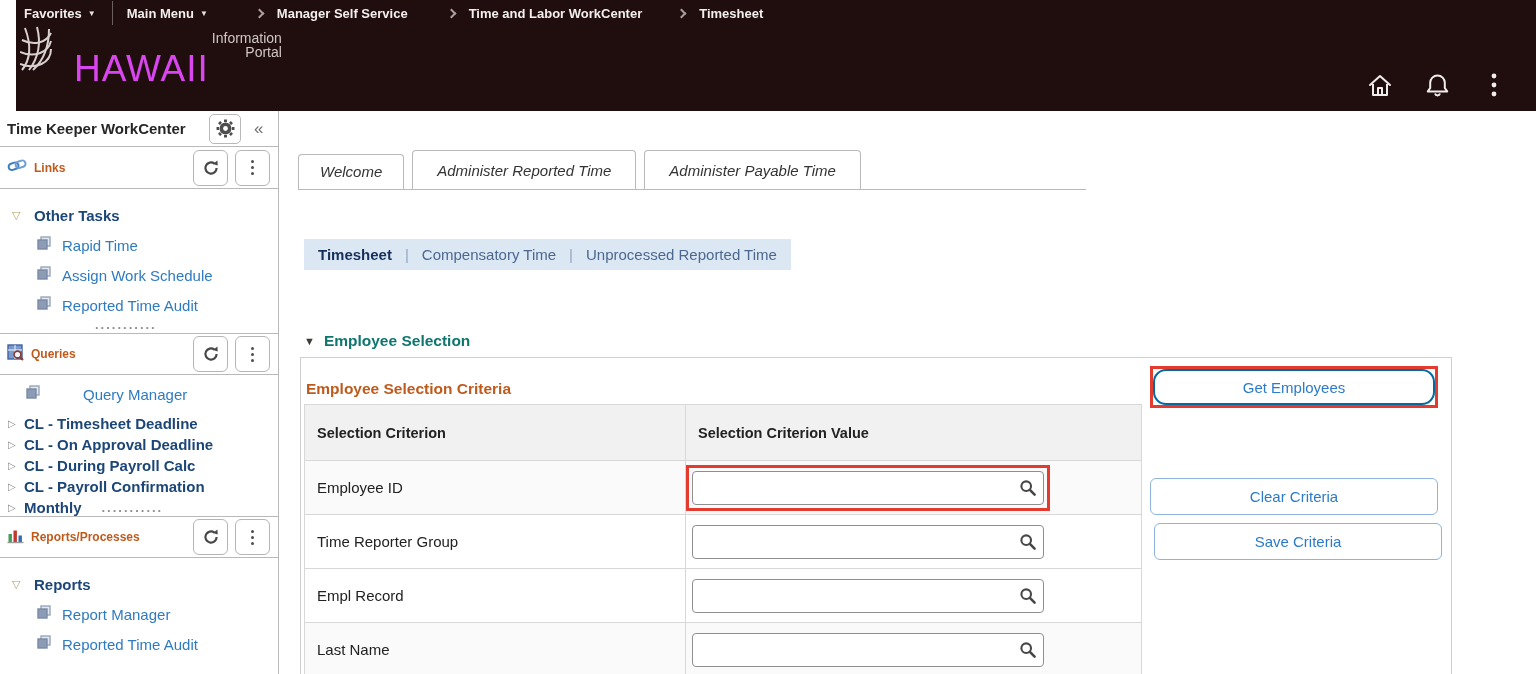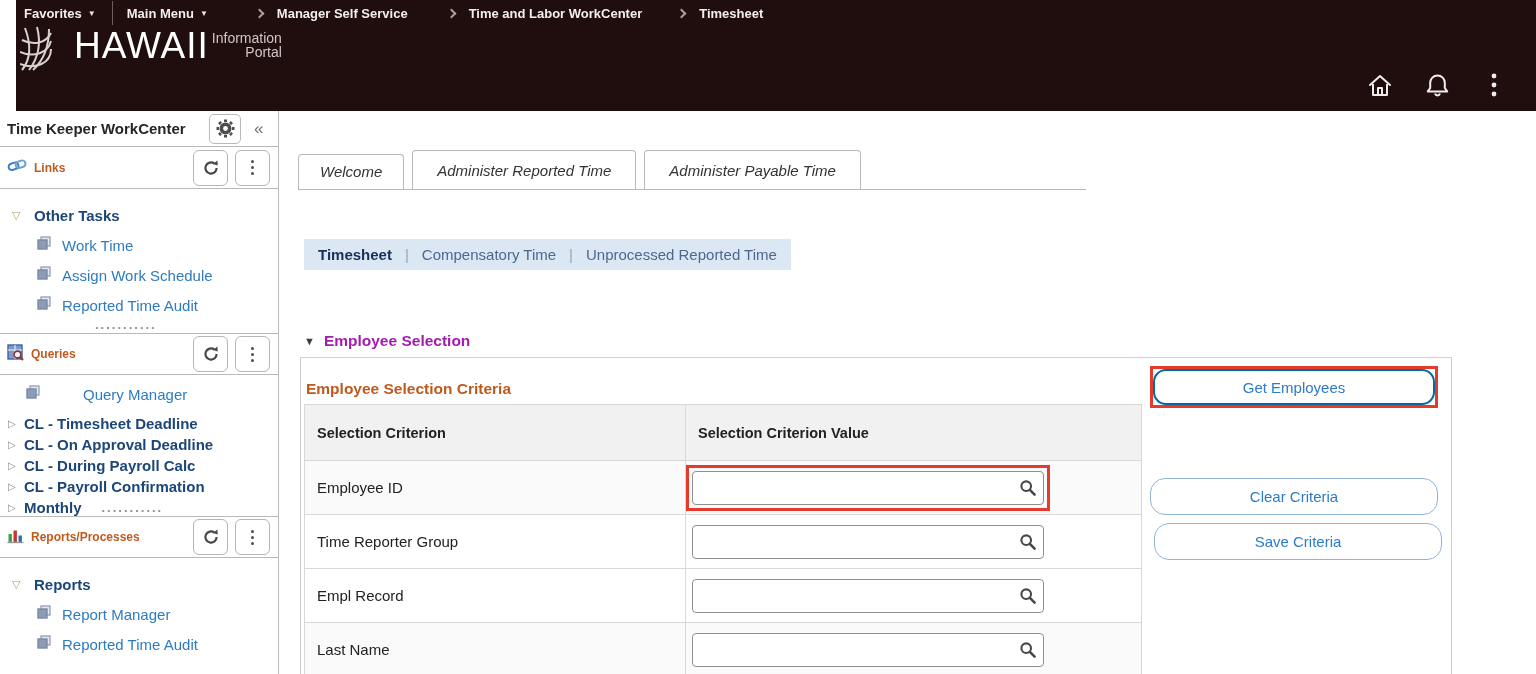--- a/index.html
+++ b/index.html
@@ -9,21 +9,21 @@
   
   .topbar { position:absolute; left:16px; top:0; width:1536px; height:111px; background:#200d0d; }
   .crumbs { display:flex; align-items:center; height:26px; padding-left:8px; color:#f3efef; font-size:13px; font-weight:bold; }
   .crumb-caret { font-size:8px; margin-left:6px; color:#e8e2e2; }
   .crumb-vsep { width:1px; height:24px; background:#6e5f5f; margin:0 14px 0 16px; align-self:flex-start; margin-top:1px; }
   .crumb-chev { width:7px; height:7px; border-top:2px solid #a89c9c; border-right:2px solid #a89c9c; transform:rotate(45deg); display:inline-block; }
   .chev-1 { margin-left:48px; } .chev-2 { margin-left:40px; } .chev-3 { margin-left:36px; }
   .crumb-link { margin-left:14px; cursor:default; }
   .mm { margin-left:14px; display:flex; align-items:center; }
   .logo { position:absolute; left:4px; top:26px; display:flex; align-items:flex-start; }
-  .logo-brand { font-size:37px; color:#ffffff; letter-spacing:1px; line-height:40px; margin-left:2px; }
+  .logo-brand { font-size:37px; color:#d946ef; letter-spacing:1px; line-height:40px; margin-left:2px;margin-top:23px; }
   .logo-sub { margin-left:3px; margin-top:5px; color:#cfc6c6; font-size:14px; line-height:14px; text-align:right; }
   .top-icons { position:absolute; right:0; top:72px; display:flex; align-items:center; }
   .top-icon { width:26px; height:26px; margin-right:31px; display:flex; align-items:center; justify-content:center; cursor:pointer; }
   .top-icon.last { margin-right:-12px; }
 
   
   .helpbar { position:absolute; right:10px; top:114px; font-size:15px; color:#2f7ed3; display:flex; align-items:center; }
   .helpbar .hsep { color:#8a8a8a; margin:0 12px; }
   .helpbar a { color:#2f7ed3; text-decoration:none; cursor:pointer; }
 
@@ -59,38 +59,38 @@
   .tabstrip { position:absolute; left:19px; top:40px; width:788px; height:39px; border-bottom:1px solid #b9b9b9; display:flex; align-items:flex-end; }
   .tab { background:#fff; border:1px solid #b9b9b9; border-bottom:none; border-radius:4px 4px 0 0; font-size:15px; color:#333; margin-right:8px; cursor:pointer;font-style:italic; }
   .tab.t1 { padding:8px 21px 9px; }
   .tab.t2, .tab.t3 { padding:11px 24px 10px; }
   .subnav { position:absolute; left:25px; top:128px; background:#dce7f4; display:inline-flex; align-items:center; padding:7px 14px; font-size:15px; }
   .subnav .active { color:#16305a; font-weight:bold; }
   .subnav .item { color:#4c688f; cursor:pointer; }
   .subnav .sep { color:#93a6c2; margin:0 13px; }
   .section-head { position:absolute; left:25px; top:221px; display:flex; align-items:center; cursor:pointer; }
   .section-tri { font-size:11px; color:#3f3d35; }
-  .section-label { font-size:15.5px; font-weight:bold; color:#a21caf; margin-left:9px; }
+  .section-label { font-size:15.5px; font-weight:bold; color:#0f766e; margin-left:9px; }
   .panel { position:absolute; left:21px; top:246px; width:1152px; height:480px; border:1px solid #cfcfcf; background:#fff; }
   .crit-title { position:absolute; left:5px; top:22px; font-size:15.5px; font-weight:bold; color:#bf5a1d; }
   .crit-table { position:absolute; left:3px; top:46px; width:838px; border:1px solid #d8d8d8; }
   .thead { display:flex; height:55px; background:#f1f1f1; }
   .th { font-size:14.5px; font-weight:bold; color:#222; display:flex; align-items:center; }
   .col1 { width:381px; padding-left:12px; border-right:1px solid #d8d8d8; height:100%; }
   .col2 { flex:1; padding-left:12px; }
   .trow { display:flex; height:54px; border-top:1px solid #d8d8d8; background:#fff; }
   .trow.alt { background:#fafafa; }
   .cell-label { font-size:15px; color:#222; display:flex; align-items:center; }
   .cell-value { flex:1; display:flex; align-items:center; padding-left:6px; position:relative; }
   .lookup { position:relative; width:352px; height:34px; }
   .lookup input { width:100%; height:100%; border:1px solid #8f8f8f; border-radius:4px; padding:0 32px 0 8px; font-size:15px; font-family:"Liberation Sans",sans-serif; background:#fff; }
   .lookup .mag { position:absolute; right:7px; top:8px; cursor:pointer; }
   .annotation { position:absolute; left:-6px; top:-6px; width:364px; height:46px; border:3px solid #e33b2d; pointer-events:none; }
   .actions { position:absolute; left:849px; top:0; width:288px; }
-  .btn { width:100%; height:37px; background:#fff; border:1px solid #8fb4dc; border-radius:15px; color:#2c7bc9; font-size:15px; display:flex; align-items:center; justify-content:center; cursor:pointer; }
+  .btn { width:100%; height:37px; background:#fff; border:1px solid #8fb4dc; border-radius:6px; color:#2c7bc9; font-size:15px; display:flex; align-items:center; justify-content:center; cursor:pointer; }
   .ge-wrap { position:absolute; left:0; top:8px; width:288px; height:42px; border:3px solid #e33b2d; display:flex; }
   .ge-wrap .btn { border:2px solid #0369a1; border-radius:13px; height:100%; }
   .cc { position:absolute; left:0; top:120px; }
   .sc { position:absolute; left:4px; top:165px; }
 </style>
 </head>
 <body>
 
 <div class="canvas">
 
@@ -215,21 +215,21 @@
     <div class="group" style="height:144px;">
       <div class="group-head">
         <span class="tri-outline">▽</span>
         <span class="group-label">Other Tasks</span>
       </div>
       <div class="link-item">
         <span><svg width="14" height="14" viewBox="0 0 14 14">
               <rect x="4" y="1" width="9" height="9" fill="#e3e8f0" stroke="#98a6bb" stroke-width="1.4"></rect>
               <rect x="1" y="4" width="9" height="9" fill="#8c9cb5" stroke="#7a8aa5" stroke-width="1.4"></rect>
             </svg></span>
-        <span class="txt">Work Time</span>
+        <span class="txt">Rapid Time</span>
       </div>
       <div class="link-item">
         <span><svg width="14" height="14" viewBox="0 0 14 14">
               <rect x="4" y="1" width="9" height="9" fill="#e3e8f0" stroke="#98a6bb" stroke-width="1.4"></rect>
               <rect x="1" y="4" width="9" height="9" fill="#8c9cb5" stroke="#7a8aa5" stroke-width="1.4"></rect>
             </svg></span>
         <span class="txt">Assign Work Schedule</span>
       </div>
       <div class="link-item">
         <span><svg width="14" height="14" viewBox="0 0 14 14">

